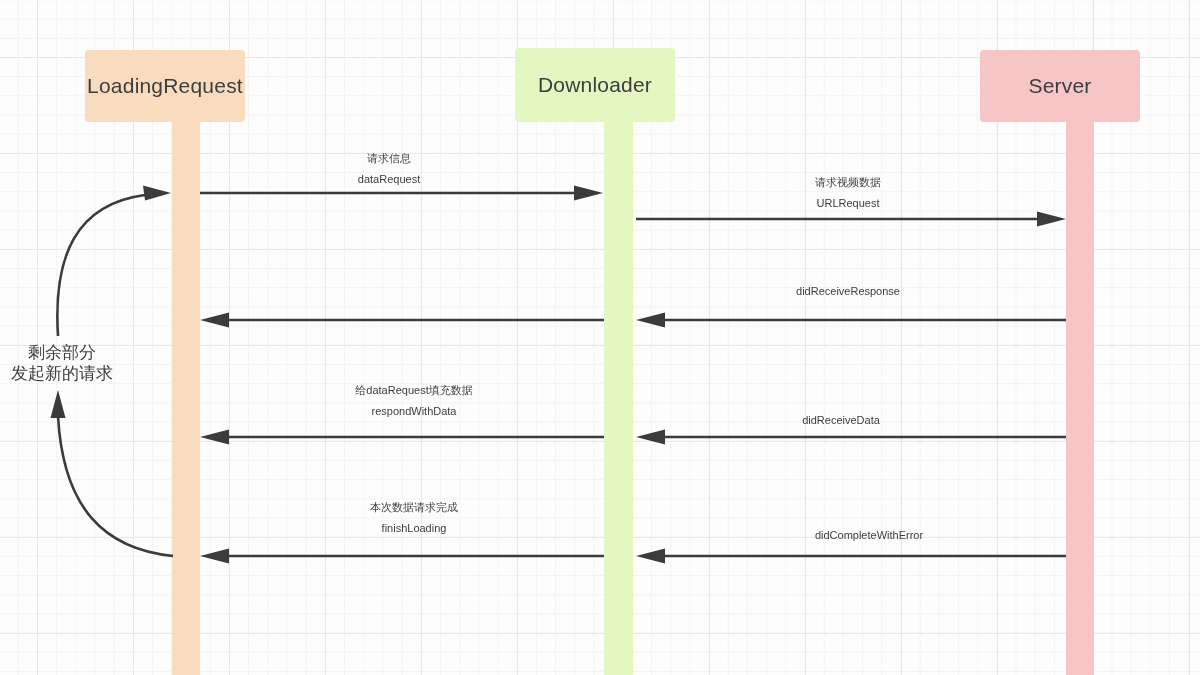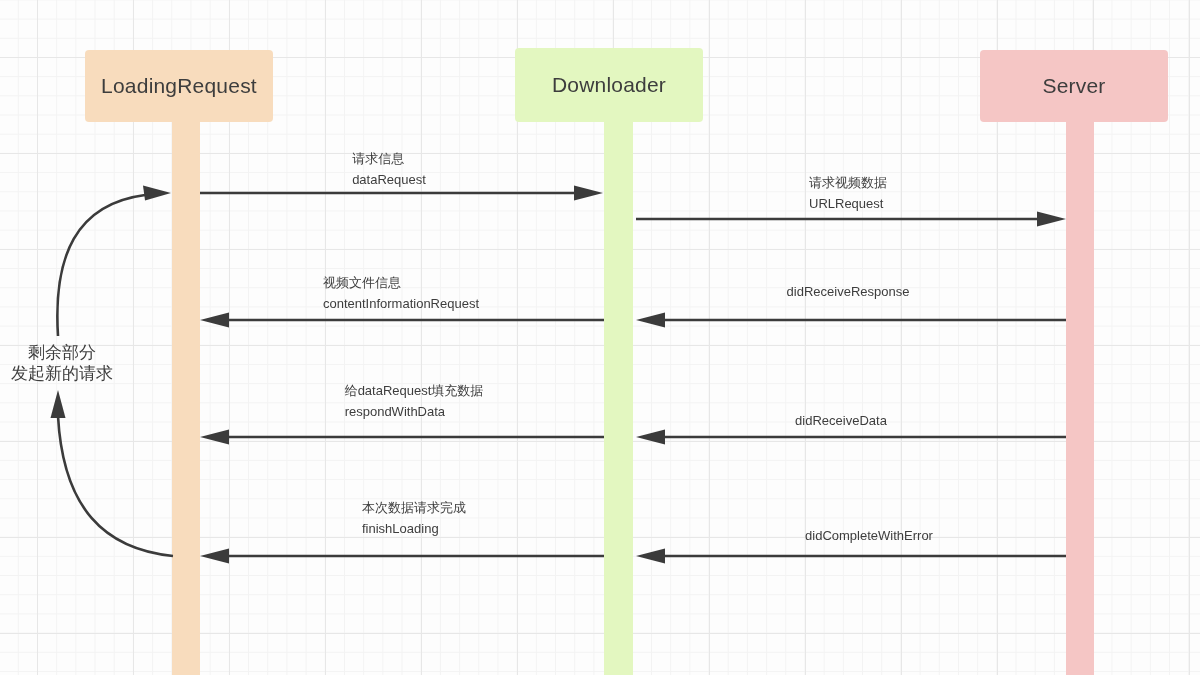--- a/index.html
+++ b/index.html
@@ -13,36 +13,37 @@
     background-image:
       linear-gradient(#e7e7e7 1px, transparent 1px),
       linear-gradient(90deg, #e7e7e7 1px, transparent 1px),
       linear-gradient(#f3f3f3 1px, transparent 1px),
       linear-gradient(90deg, #f3f3f3 1px, transparent 1px);
     background-size:96px 96px, 96px 96px, 19.2px 19.2px, 19.2px 19.2px;
     background-position:0 57px, 37px 0, 0 18.6px, 17.8px 0;
   }
   .head-box{
     position:absolute;
-    width:188px;height:72px;
+    width:160px;height:72px;
     border-radius:4px;
     display:flex;align-items:center;justify-content:center;
     font-size:21px;
     letter-spacing:0.2px;
   }
   .lifeline{
     position:absolute;
     top:120px;
     height:555px;
   }
   .msg-label{
     position:absolute;
     transform:translateX(-50%);
+    text-align:center;
     white-space:nowrap;
-    font-size:13px;
+    font-size:11px;
     line-height:21px;
     color:#3d3d3d;
   }
   .note-label{
     position:absolute;
     transform:translateX(-50%);
     text-align:center;
     white-space:nowrap;
     font-size:17px;
     line-height:21px;
@@ -104,24 +105,20 @@
   </svg>
 
   <div class="msg-label" style="left:389px;top:148px;">
     <div>请求信息</div>
     <div>dataRequest</div>
   </div>
   <div class="msg-label" style="left:848px;top:172px;">
     <div>请求视频数据</div>
     <div>URLRequest</div>
   </div>
-  <div class="msg-label" style="left:401px;top:272px;">
-    <div>视频文件信息</div>
-    <div>contentInformationRequest</div>
-  </div>
   <div class="msg-label" style="left:848px;top:281px;">
     <div>didReceiveResponse</div>
   </div>
   <div class="msg-label" style="left:414px;top:380px;">
     <div>给dataRequest填充数据</div>
     <div>respondWithData</div>
   </div>
   <div class="msg-label" style="left:841px;top:410px;">
     <div>didReceiveData</div>
   </div>

